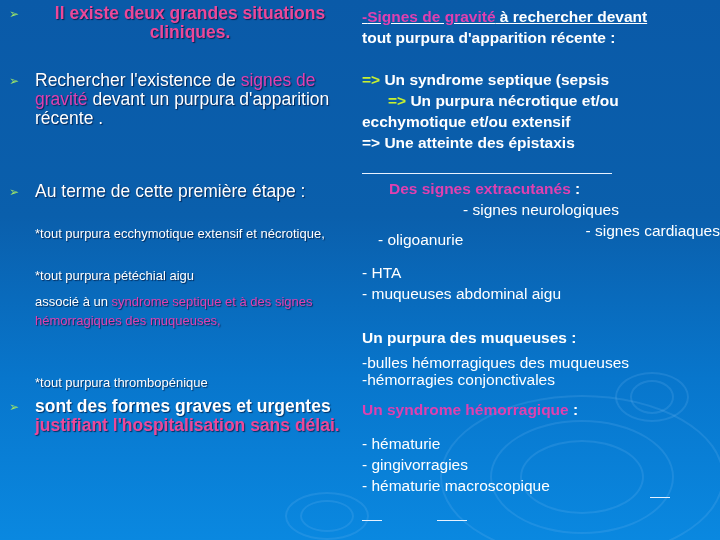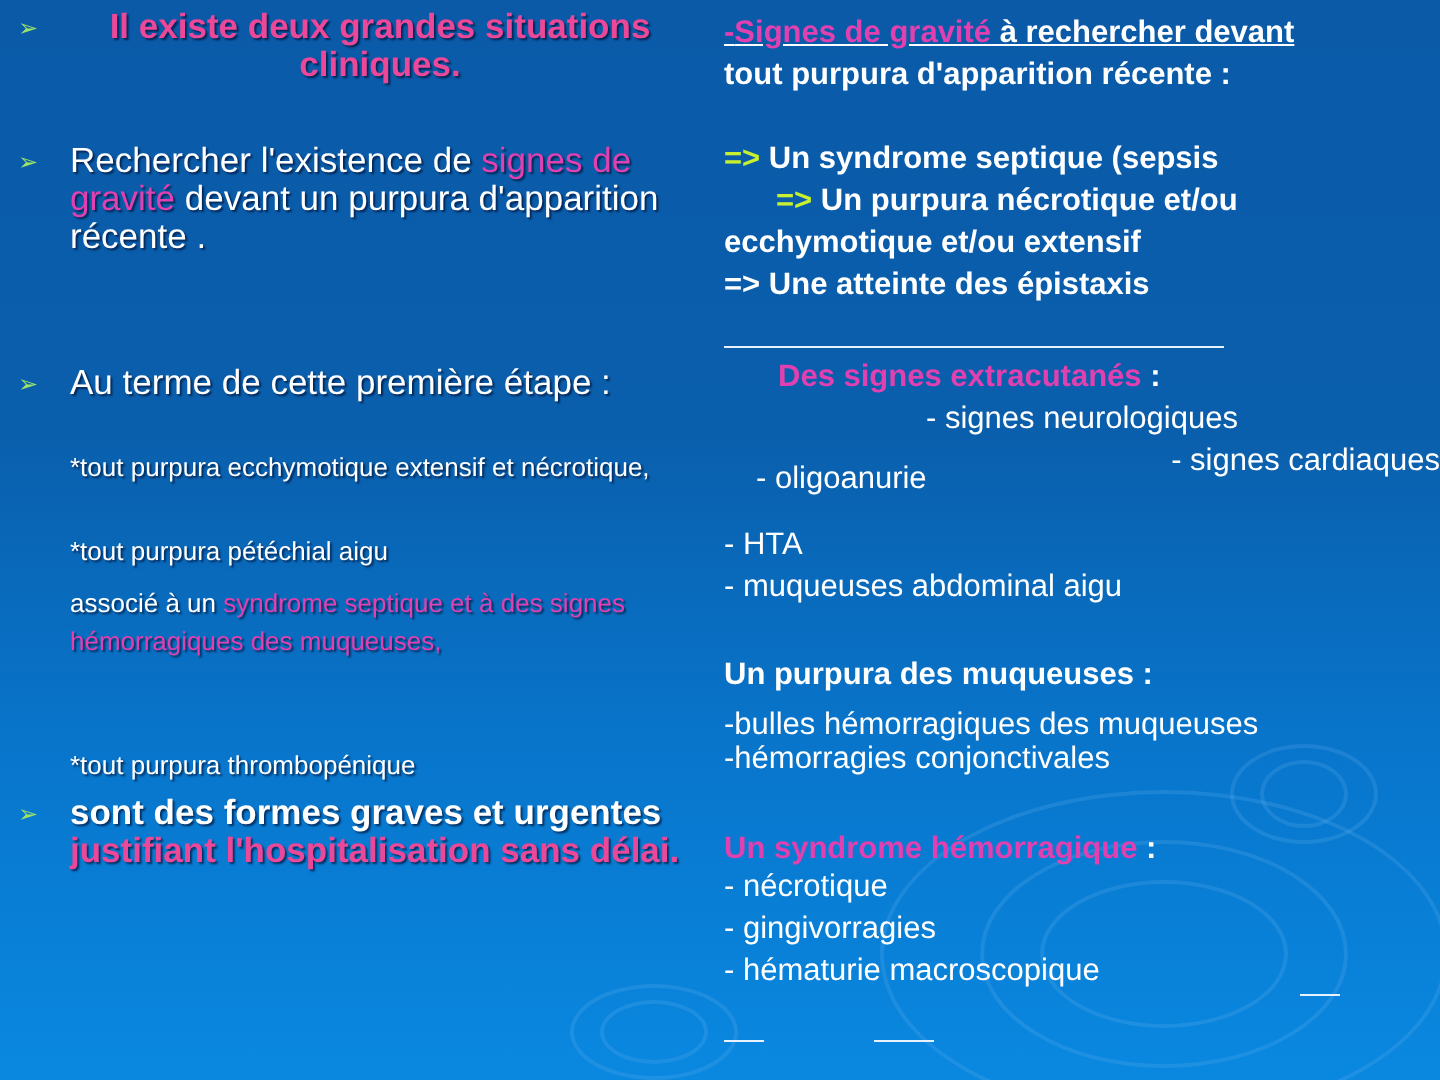--- a/index.html
+++ b/index.html
@@ -95,23 +95,23 @@
   <div class="rline" style="top:200px;text-align:center;">- signes neurologiques</div>
   <div class="rline" style="top:221px;text-align:right;">- signes cardiaques</div>
   <div class="rline" style="top:230px;margin-left:16px;">- oligoanurie</div>
   <div class="rline" style="top:263px;">- HTA</div>
   <div class="rline" style="top:284px;">- muqueuses abdominal aigu</div>
 
   <div class="rline bold pink" style="top:328px;">Un purpura des muqueuses :</div>
   <div class="rline" style="top:353px;">-bulles hémorragiques des muqueuses</div>
   <div class="rline" style="top:370px;">-hémorragies conjonctivales</div>
 
-  <div class="rline bold" style="top:415px;">
+  <div class="rline bold" style="top:400px;">
     <span class="pink">Un syndrome hémorragique</span><span> :</span>
   </div>
-  <div class="rline" style="top:434px;">- nécrotique</div>
+  <div class="rline" style="top:434px;">- hématurie</div>
   <div class="rline" style="top:455px;">- gingivorragies</div>
   <div class="rline" style="top:476px;">- hématurie macroscopique</div>
 
   <div class="dash" style="left:288px;top:497px;width:20px;"></div>
   <div class="dash" style="left:0;top:520px;width:20px;"></div>
   <div class="dash" style="left:75px;top:520px;width:30px;"></div>
 </div>
 
 </body></html>

